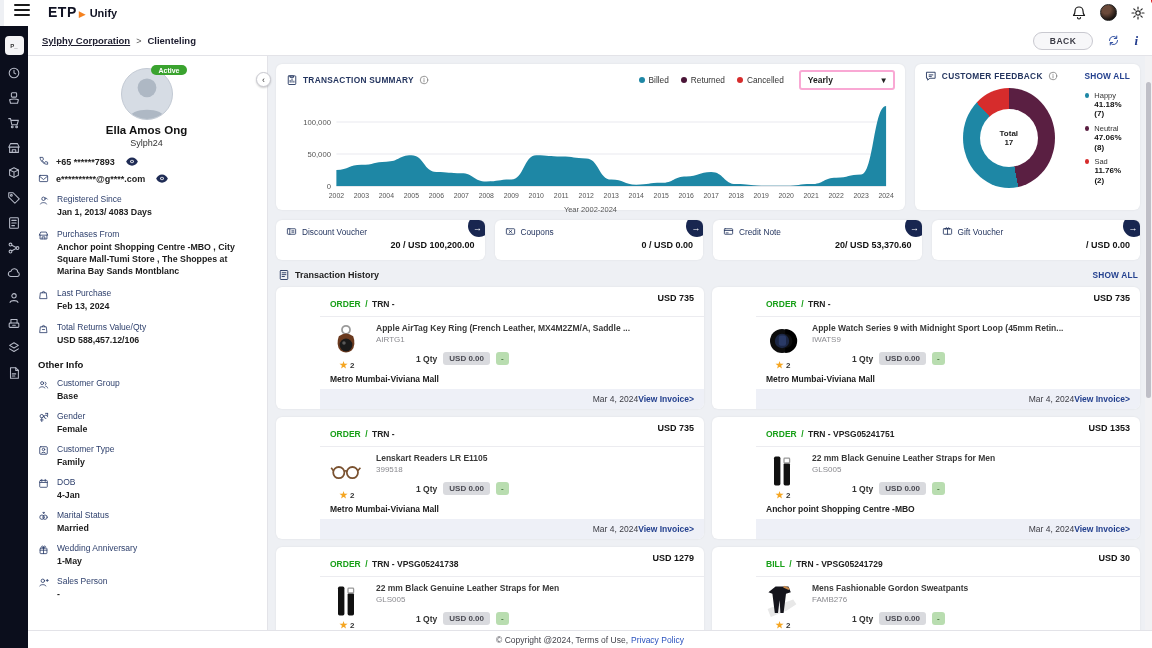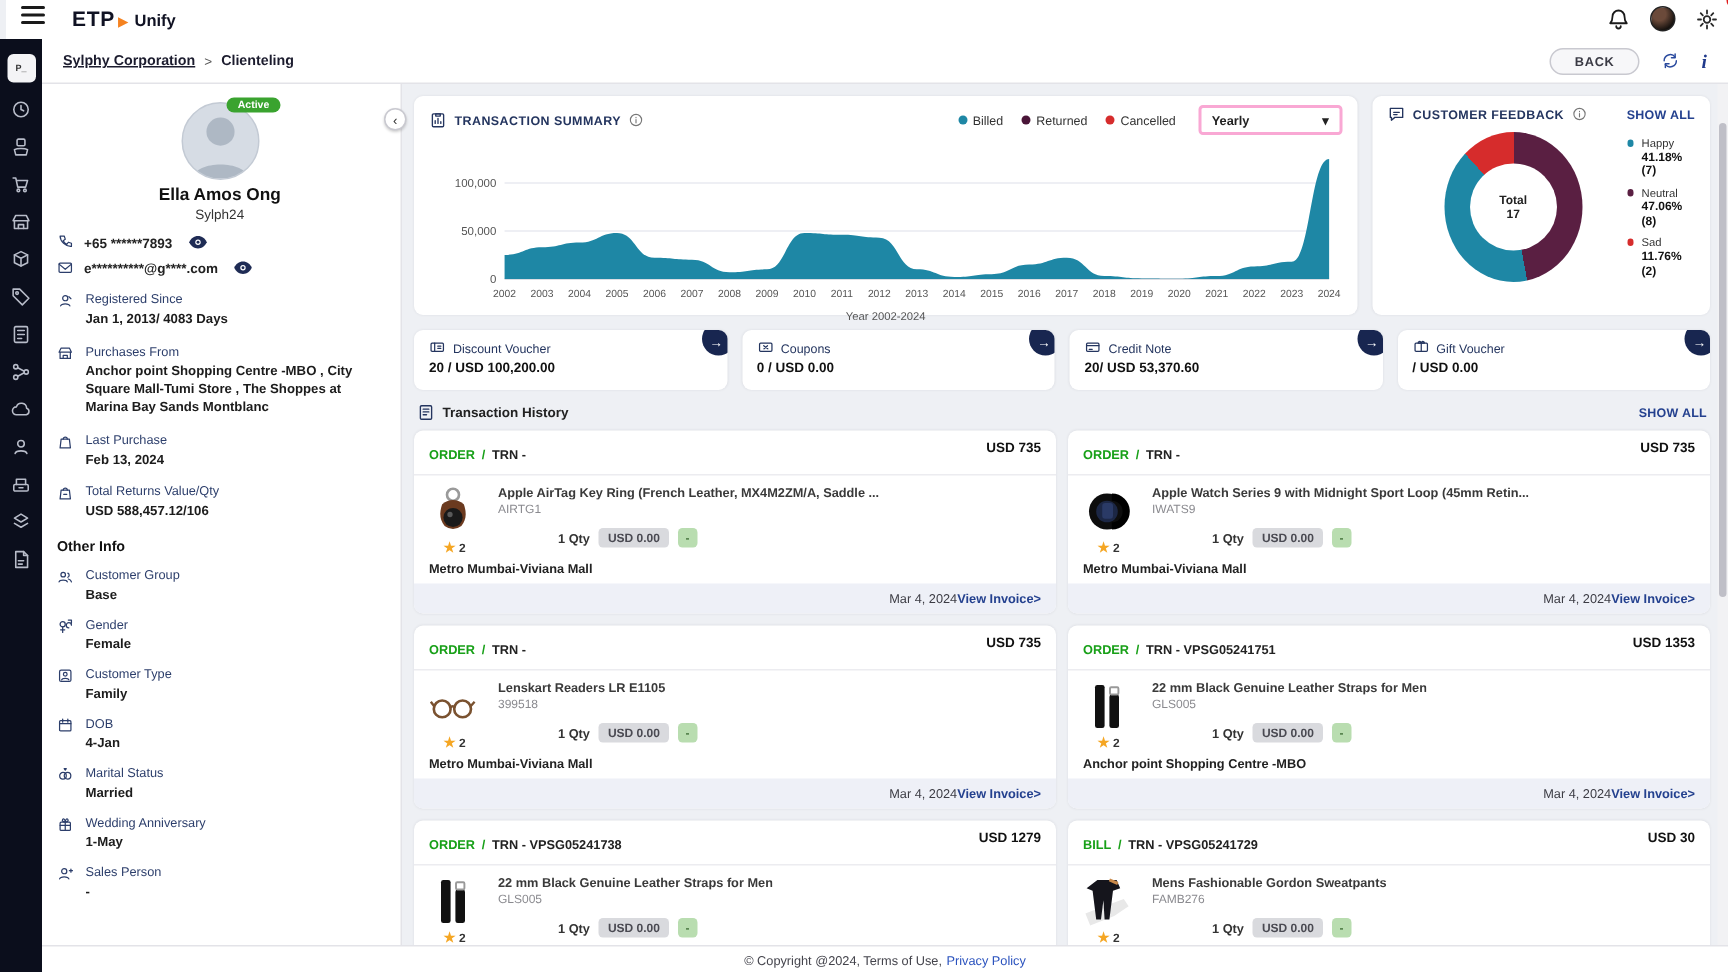--- a/index.html
+++ b/index.html
@@ -79,31 +79,31 @@
   .donut { position:relative; width:100px; height:100px; border-radius:50%; margin-left:38px; }
   .donut-hole { position:absolute; left:50%; top:50%; width:58px; height:58px; margin:-29px 0 0 -29px; background:#fff; border-radius:50%; display:flex; flex-direction:column; align-items:center; justify-content:center; }
   .donut-hole .tl { font-size:8px; font-weight:bold; color:#222; }
   .fb-legend { margin-left:30px; display:flex; flex-direction:column; gap:5px; }
   .fb-item { display:flex; gap:5px; align-items:flex-start; }
   .fb-dot { width:5px; height:5px; border-radius:50%; margin-top:2px; }
   .fb-label { font-size:7.5px; color:#333; line-height:1.2; }
   .fb-value { font-size:8px; font-weight:bold; color:#111; }
 
   .vouchers { display:flex; gap:10px; margin-top:10px; }
-  .voucher { position:relative; flex:1; height:40px; background:#fff; border-radius:6px; padding:6px 10px; overflow:hidden; box-shadow:0 0 2px rgba(20,20,40,.08); }
+  .voucher { position:relative; flex:1; height:40px; background:#fff; border-radius:6px; padding:6px 10px; overflow:hidden; box-shadow:0 0 2px rgba(20,20,40,.08);text-align:right; }
   .v-top { display:flex; align-items:center; gap:5px; }
   .v-ic { width:11px; height:11px; color:#24355f; }
   .v-label { font-size:8.3px; color:#24355f; }
   .v-value { font-size:9px; font-weight:bold; color:#111; margin-top:3px; }
   .v-arrow { position:absolute; top:-5px; right:-5px; width:22px; height:22px; background:#182650; border-radius:50%; color:#fff; display:flex; align-items:center; justify-content:center; font-size:9px; cursor:pointer; padding-top:3px; padding-right:2px; }
 
   .th-head { display:flex; align-items:center; margin-top:9px; padding:0 2px; }
   .th-title { font-size:9px; font-weight:bold; color:#222; margin-left:5px; }
   .cards-grid { display:grid; grid-template-columns:1fr 1fr; gap:8px; margin-top:6px; }
-  .tcard { background:#fff; border-radius:6px; overflow:hidden; height:122px; display:flex; flex-direction:column; box-shadow:0 0 2px rgba(20,20,40,.08); }
+  .tcard { background:#fff; border-radius:6px; overflow:hidden; height:122px; display:flex; flex-direction:column; box-shadow:0 0 2px rgba(20,20,40,.08);padding-left:44px; }
   .tcard-head { display:flex; justify-content:space-between; padding:6px 10px 5px; border-bottom:1px solid #ececf0; }
   .t-type { font-size:8.5px; font-weight:bold; color:#18a018; }
   .t-trn { font-size:8.5px; font-weight:bold; color:#222; }
   .t-amt { font-size:9px; font-weight:bold; color:#111; }
   .tcard-body { flex:1; padding:6px 10px 0; position:relative; }
   .prod-row { display:flex; gap:12px; }
   .prod-col { width:34px; flex:0 0 auto; text-align:center; }
   .prod-img { width:32px; height:36px; }
   .prod-img svg { width:32px; height:36px; }
   .rating { font-size:8px; color:#333; font-weight:bold; margin-top:1px; }

